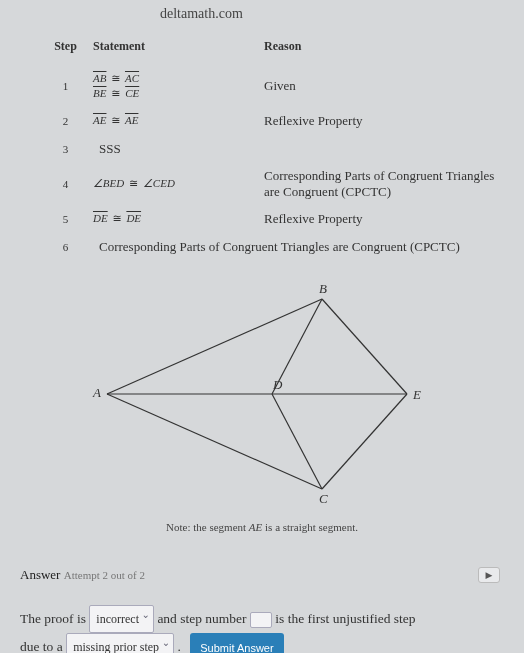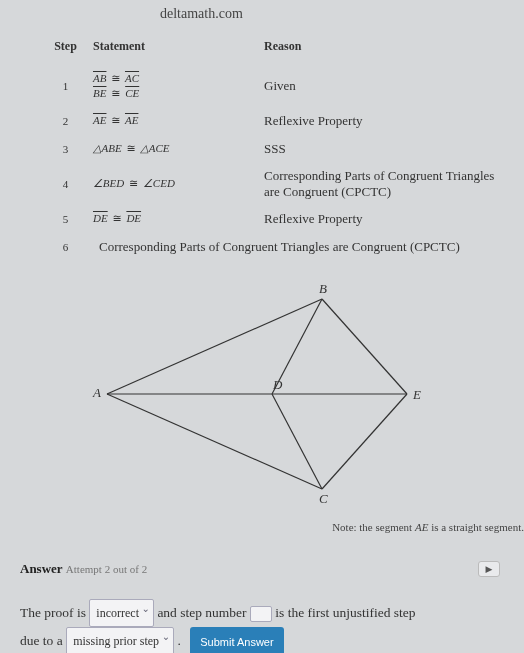--- a/index.html
+++ b/index.html
@@ -37,32 +37,32 @@
     .overline { text-decoration: overline; margin-top: 36px; }
     .figure-area {
       position: relative;
       width: 330px;
       height: 230px;
       margin: 18px auto 4px;
     }
     .figure-area svg { width: 100%; height: 100%; }
     .pt-label { position: absolute; font-style: italic; font-size: 13px; font-family: 'Times New Roman', serif; }
     .note {
-      text-align: right;
+      text-align: center;
       font-size: 11px;
       color: #444;
-      margin: 12px 0 20px;
+      margin: 12px 0 26px;
     }
     .note .mi { font-style: italic; }
     .answer-section {
       padding: 8px 20px;
       position: relative;
     }
     .answer-title { font-size: 13px; }
-    .answer-title .atlabel { font-weight: bold; color: #222; }
+    .answer-title .atlabel { font-weight: normal; color: #222; }
     .answer-title .attempt { color: #777; font-size: 11px; }
     .cam-icon {
       position: absolute; right: 24px; top: 8px;
       width: 22px; height: 16px; background: #e9eaec; border: 1px solid #bbb;
       border-radius: 3px; display:flex; align-items:center; justify-content:center;
       font-size: 9px; color:#555;
     }
     .answer-line {
       padding: 14px 20px 4px;
       font-size: 13.5px;
@@ -124,21 +124,20 @@
         <div class="col-stmt stmt-line"><span class="overline">AB</span> <span class="cong">≅</span> <span class="overline">AC</span><br><span class="overline">BE</span> <span class="cong">≅</span> <span class="overline">CE</span></div>
         <div class="col-reason">Given</div>
       </div>
       <div class="proof-row">
         <div class="col-step">2</div>
         <div class="col-stmt stmt-line"><span class="overline">AE</span> <span class="cong">≅</span> <span class="overline">AE</span></div>
         <div class="col-reason">Reflexive Property</div>
       </div>
       <div class="proof-row">
         <div class="col-step">3</div>
-        <div class="col-stmt stmt-line">△ABE <span class="cong">≅</span> △ACE</div>
         <div class="col-reason">SSS</div>
       </div>
       <div class="proof-row">
         <div class="col-step">4</div>
         <div class="col-stmt stmt-line">∠BED <span class="cong">≅</span> ∠CED</div>
         <div class="col-reason">Corresponding Parts of Congruent Triangles are Congruent (CPCTC)</div>
       </div>
       <div class="proof-row">
         <div class="col-step">5</div>
         <div class="col-stmt stmt-line"><span class="overline">DE</span> <span class="cong">≅</span> <span class="overline">DE</span></div>

